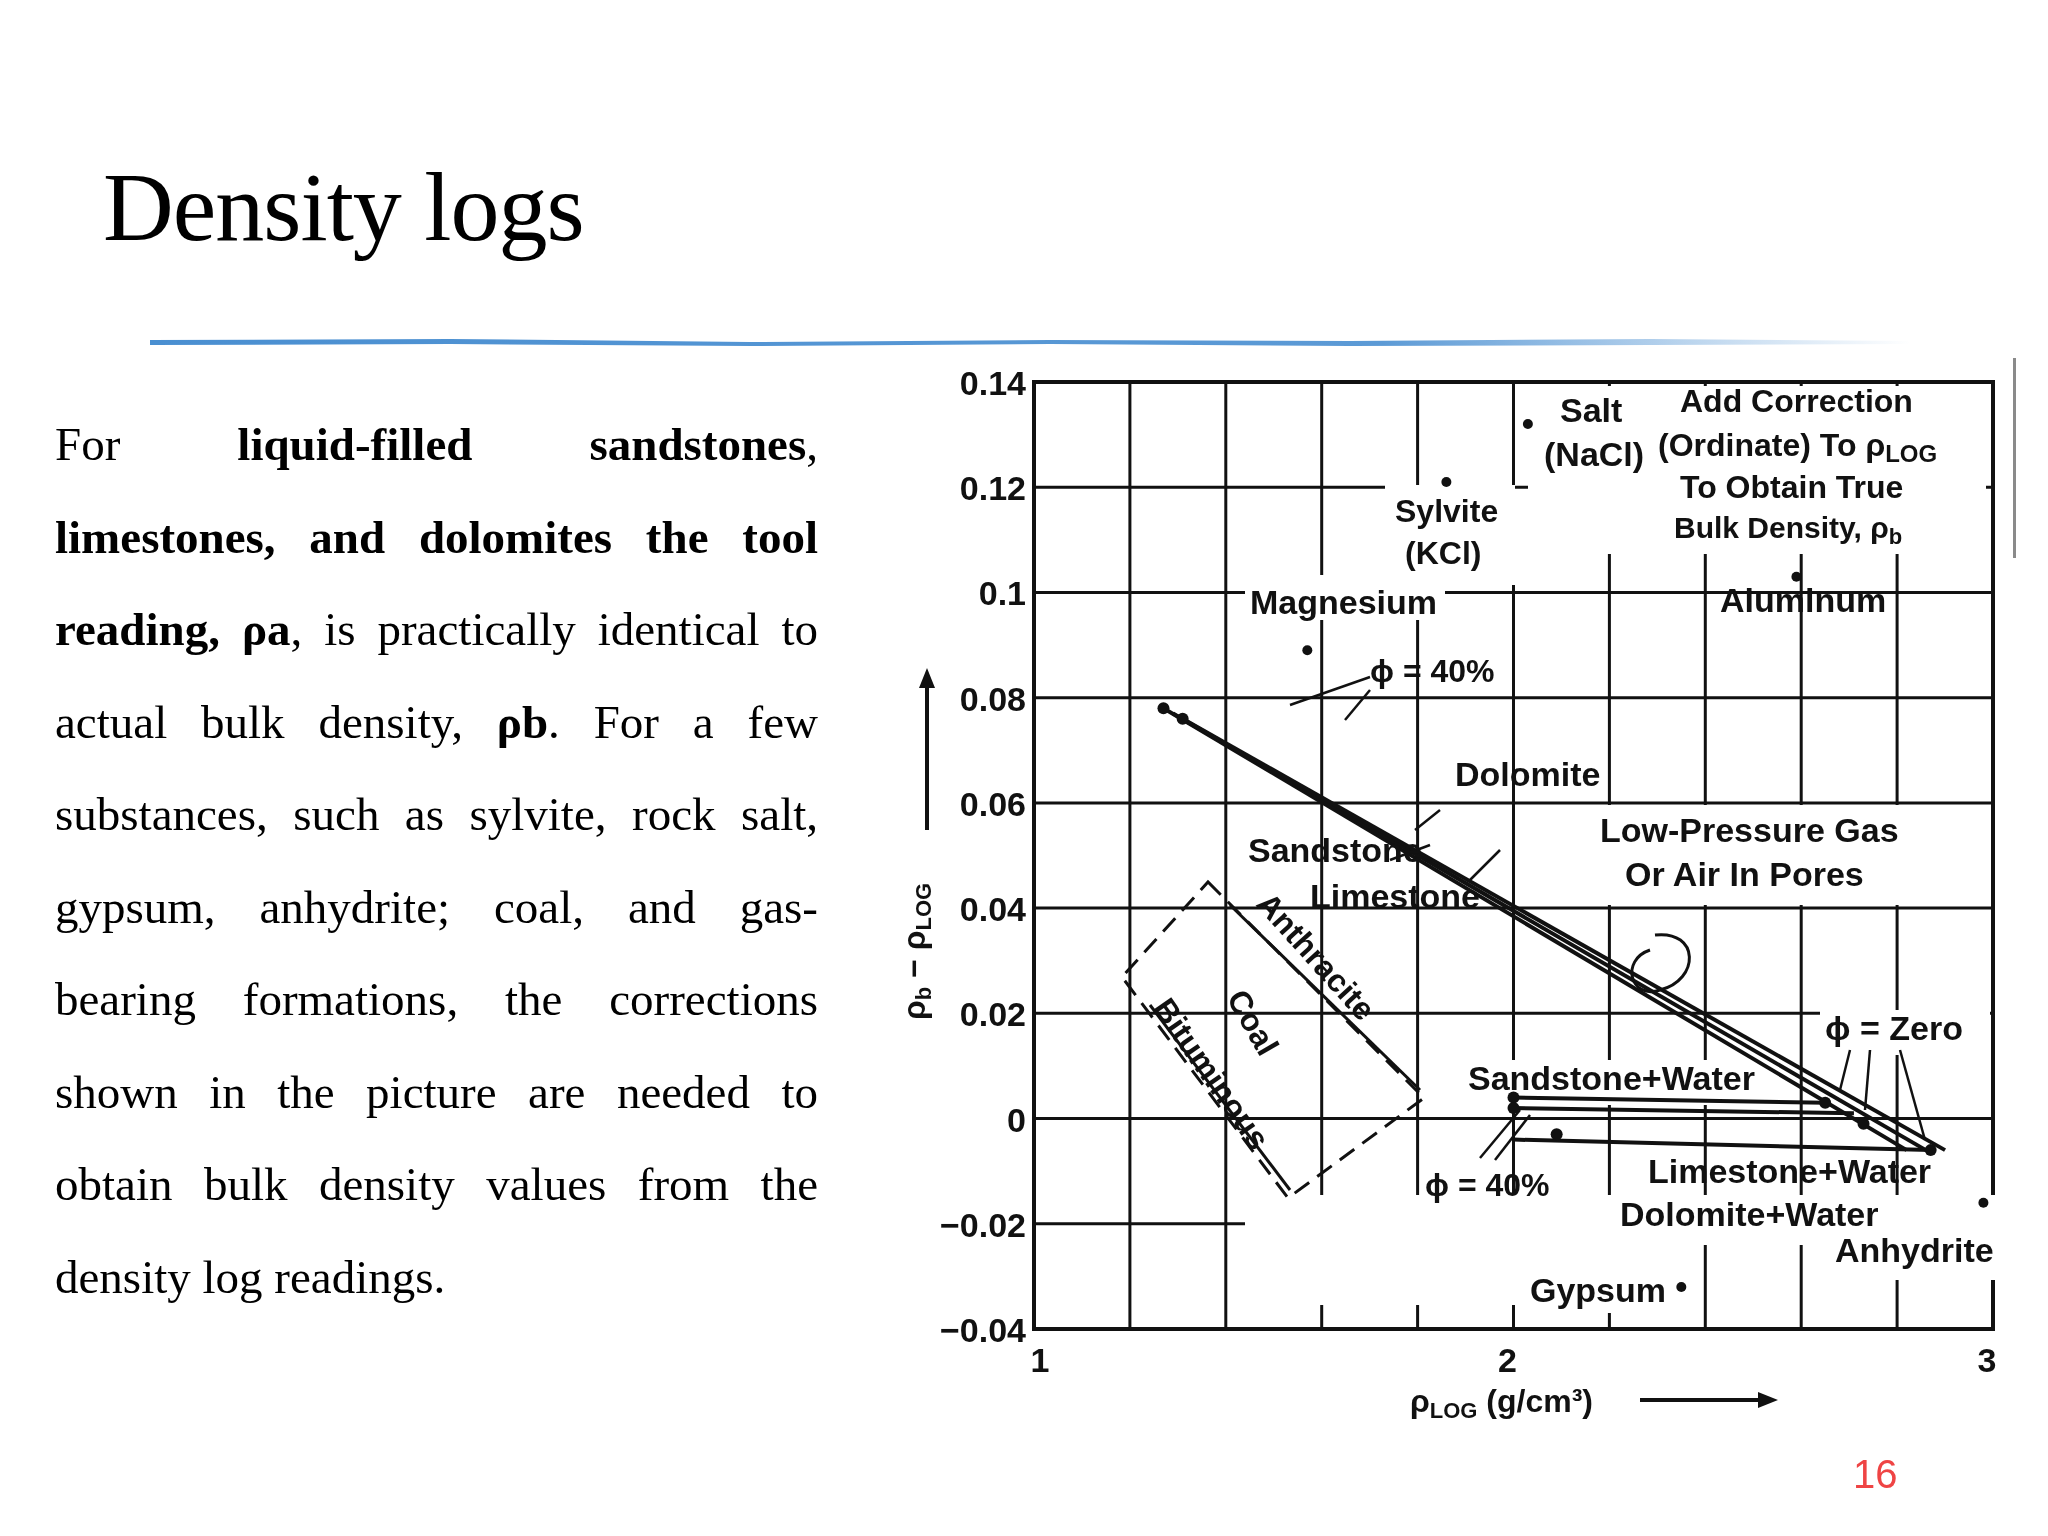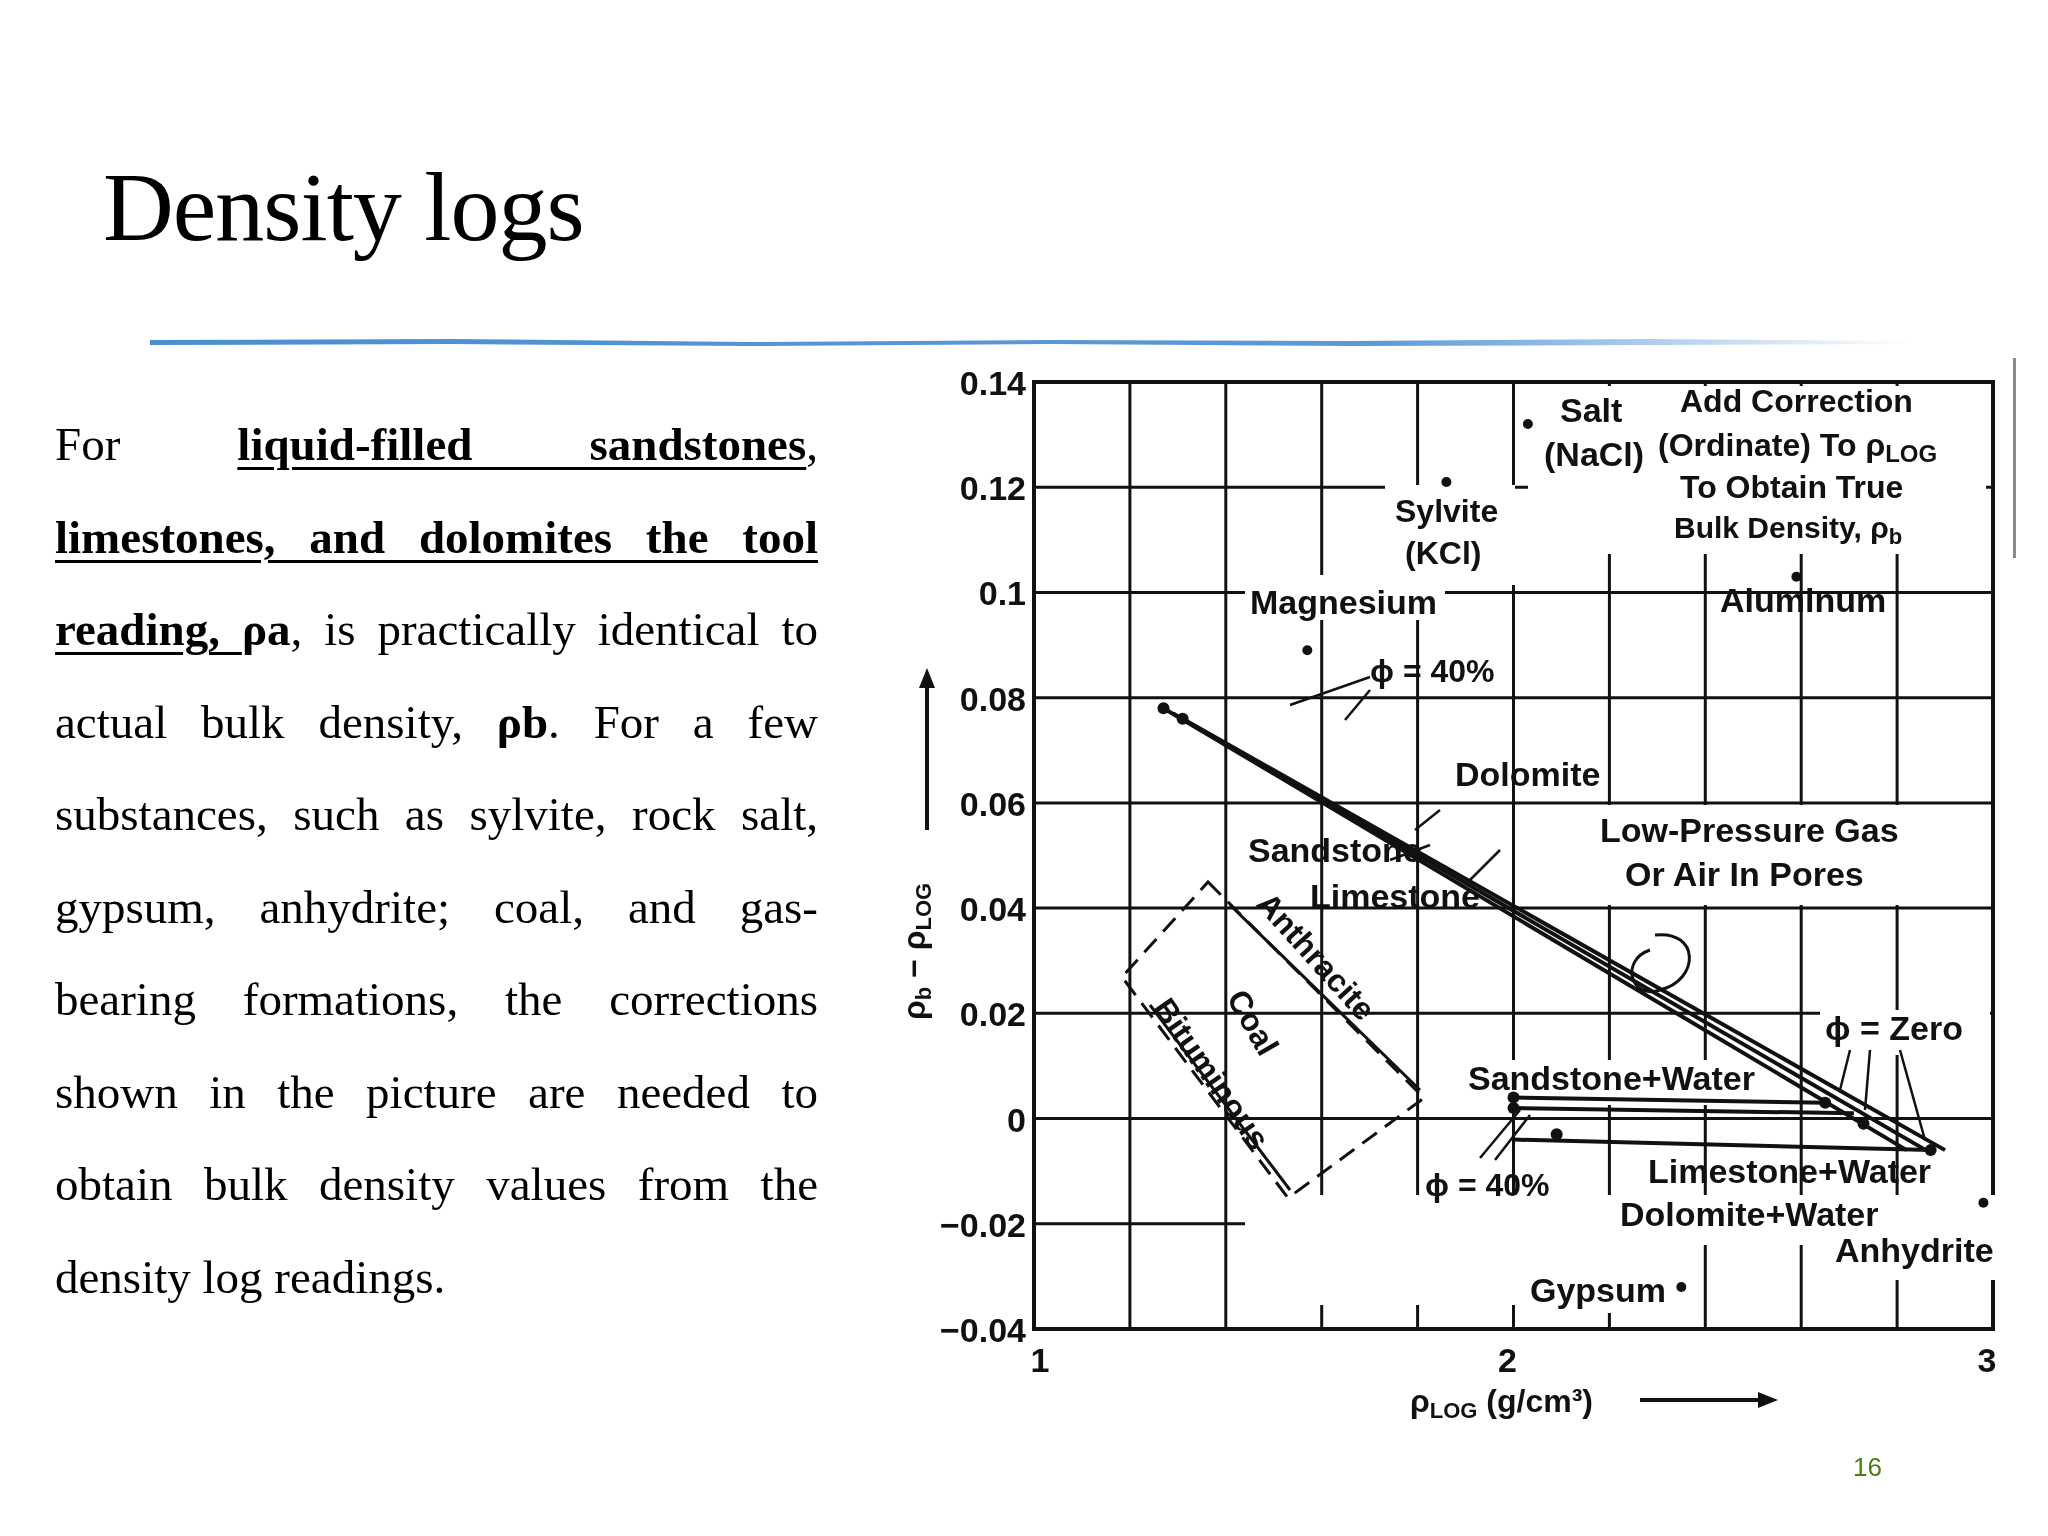--- a/index.html
+++ b/index.html
@@ -1,23 +1,23 @@
 <!DOCTYPE html>
 <html><head>
 <meta charset="utf-8">
 <style>
   html,body{margin:0;padding:0;}
   body{width:2048px;height:1536px;background:#ffffff;position:relative;overflow:hidden;font-family:"Liberation Serif",serif;color:#000;}
   .title{position:absolute;left:103px;top:158px;font-family:"Liberation Serif",serif;font-weight:normal;font-size:98px;line-height:1;letter-spacing:-1px;}
   .rule{position:absolute;left:150px;top:336px;width:1760px;height:12px;}
   .body-text{position:absolute;left:55px;top:398px;width:763px;font-family:"Liberation Serif",serif;font-size:47px;line-height:92.5px;text-align:justify;text-align-last:left;}
-  .u{text-decoration:underline;text-decoration-thickness:3px;text-underline-offset:7px;}
+  .u{text-decoration-thickness:3px;text-underline-offset:7px;}
   .chart{position:absolute;left:0;top:0;width:2048px;height:1536px;pointer-events:none;}
   .chart text{font-family:"Liberation Sans",sans-serif;fill:#111;}
-  .page-num{position:absolute;left:1853px;top:1452px;font-family:"Liberation Sans",sans-serif;font-size:26px;color:#4d7c0f;}
+  .page-num{position:absolute;left:1853px;top:1452px;font-family:"Liberation Sans",sans-serif;font-size:40px;color:#ef4444;}
   .side-bar{position:absolute;left:2013px;top:358px;width:3px;height:200px;background:#8a8a8a;}
 </style>
 </head>
 <body>
 
 <div class="title">Density logs</div>
 
 <svg class="rule" viewBox="0 0 1760 12" preserveAspectRatio="none">
   <defs>
     <linearGradient id="fade" x1="0" x2="1" y1="0" y2="0">

